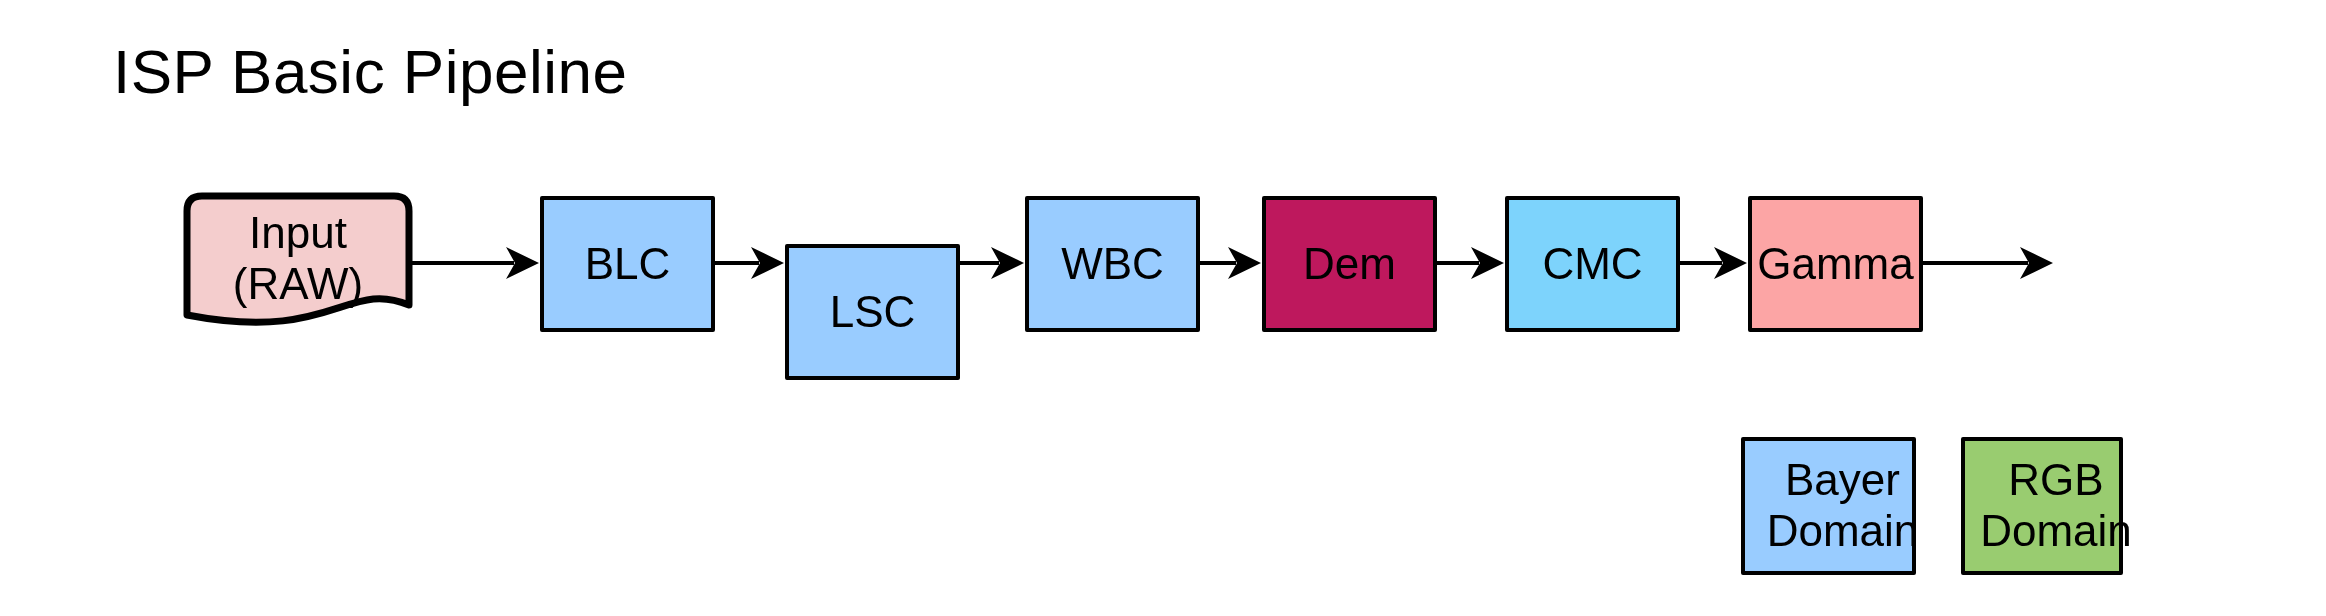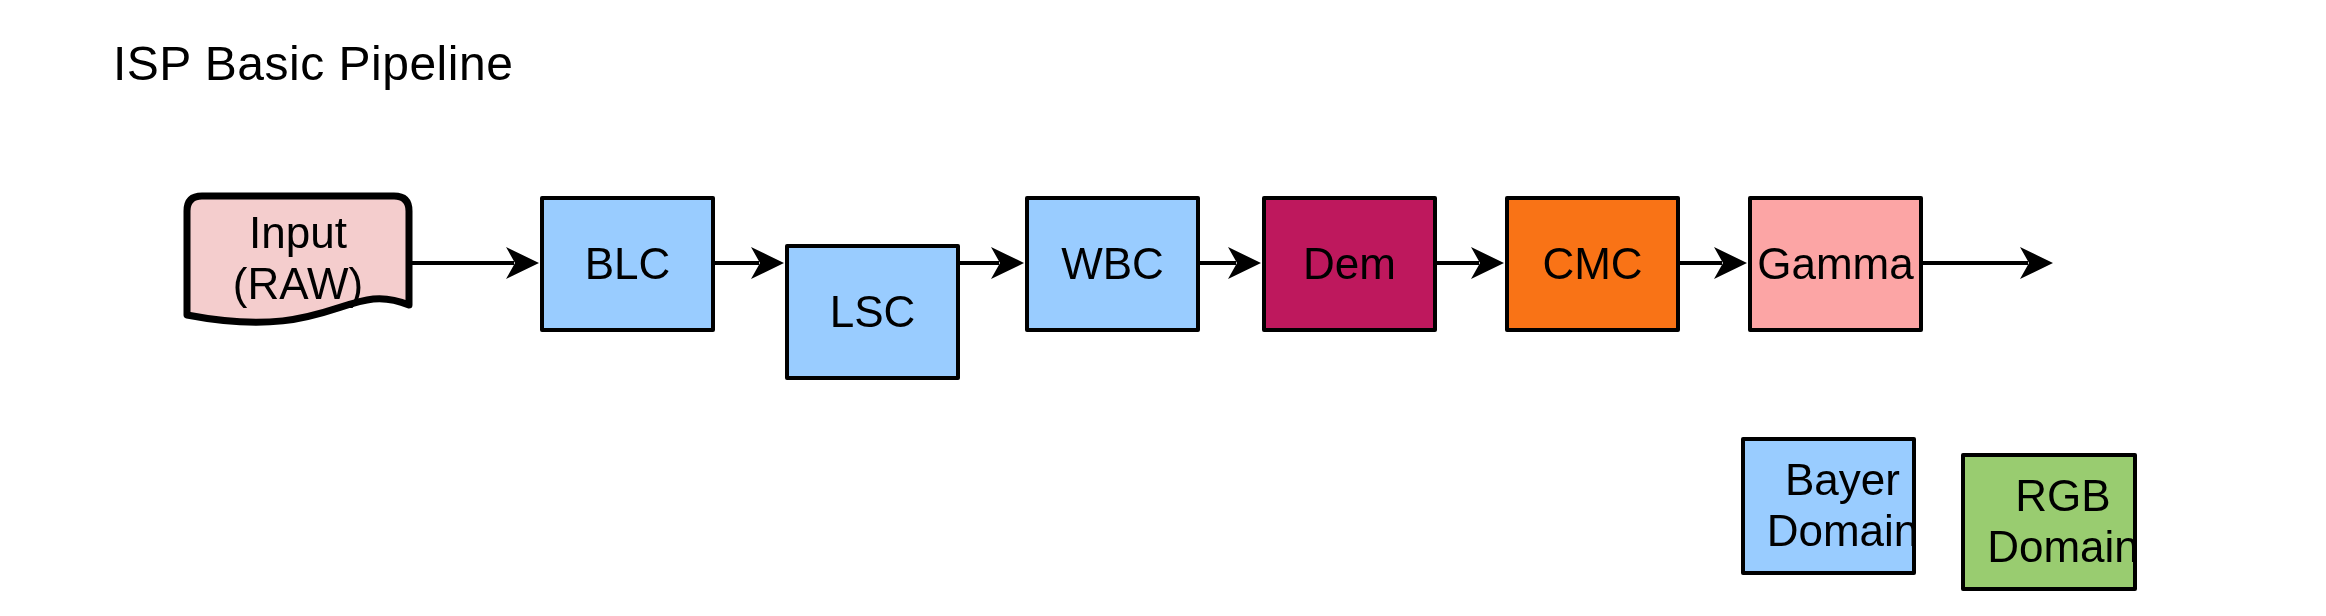--- a/index.html
+++ b/index.html
@@ -13,21 +13,21 @@
     height: 616px;
     background: #ffffff;
     font-family: "Liberation Sans", sans-serif;
     color: #000000;
     overflow: hidden;
   }
   .title {
     position: absolute;
     left: 113px;
     top: 36px;
-    font-size: 48px;
+    font-size: 62px;
     font-weight: 400;
     letter-spacing: 0.5px;
     white-space: nowrap;
   }
   .node {
     position: absolute;
   }
   .box {
     box-sizing: border-box;
     width: 175px;
@@ -125,21 +125,21 @@
 
   <div class="node box" style="left: 1262px; background-color: #be185d;">
     <div class="label">Dem</div>
   </div>
 
   <svg class="arrow" style="left:1437px;" width="68" height="36">
     <line x1="0" y1="18" x2="42" y2="18" stroke="#000" stroke-width="4"></line>
     <path d="M 34 2 L 67 18 L 34 34 L 43 18 Z" fill="#000"></path>
   </svg>
 
-  <div class="node box" style="left: 1505px; background-color: #f97316;">
+  <div class="node box" style="left: 1505px; background-color: #7dd3fc;">
     <div class="label">CMC</div>
   </div>
 
   <svg class="arrow" style="left:1680px;" width="68" height="36">
     <line x1="0" y1="18" x2="42" y2="18" stroke="#000" stroke-width="4"></line>
     <path d="M 34 2 L 67 18 L 34 34 L 43 18 Z" fill="#000"></path>
   </svg>
 
   <div class="node box" style="left: 1748px; background-color: #fca5a5;">
     <div class="label">Gamma</div>
@@ -148,18 +148,18 @@
   <svg class="arrow" style="left:1923px;" width="131" height="36">
     <line x1="0" y1="18" x2="105" y2="18" stroke="#000" stroke-width="4"></line>
     <path d="M 97 2 L 130 18 L 97 34 L 106 18 Z" fill="#000"></path>
   </svg>
 
 
   <div class="node box legend-box" style="left: 1741px; background-color: rgb(153, 204, 255);">
     <div class="label">Bayer
 Domain</div>
   </div>
-  <div class="node box legend-box" style="left: 1961px; width: 176px; background-color: rgb(153, 204, 112); margin-top: 16px;">
+  <div class="node box legend-box" style="left: 1961px; width: 162px; background-color: rgb(153, 204, 112);">
     <div class="label">RGB
 Domain</div>
   </div>
 
 </div>
 
 </body></html>

